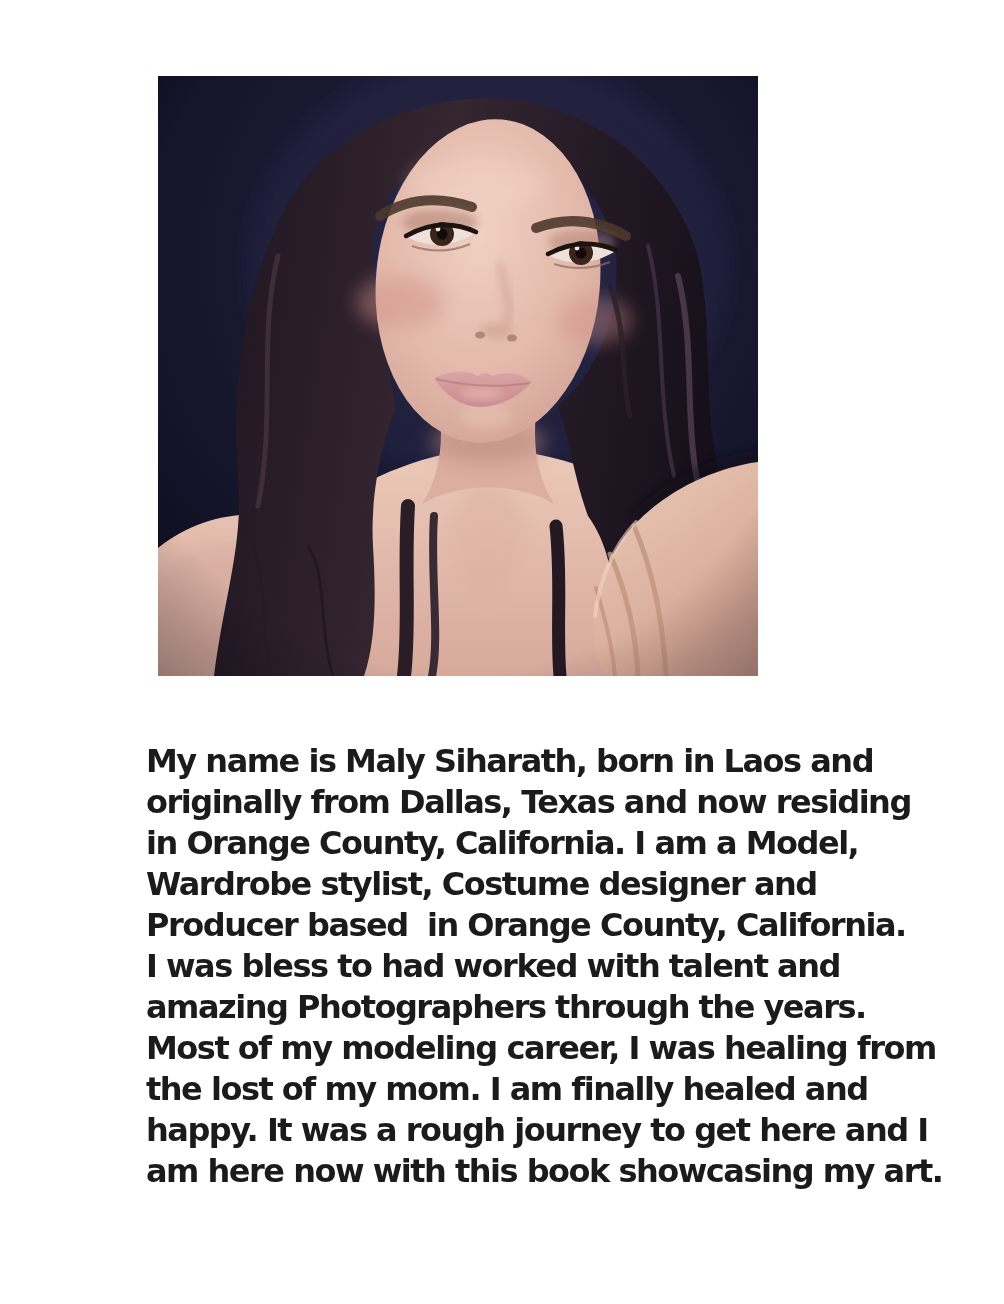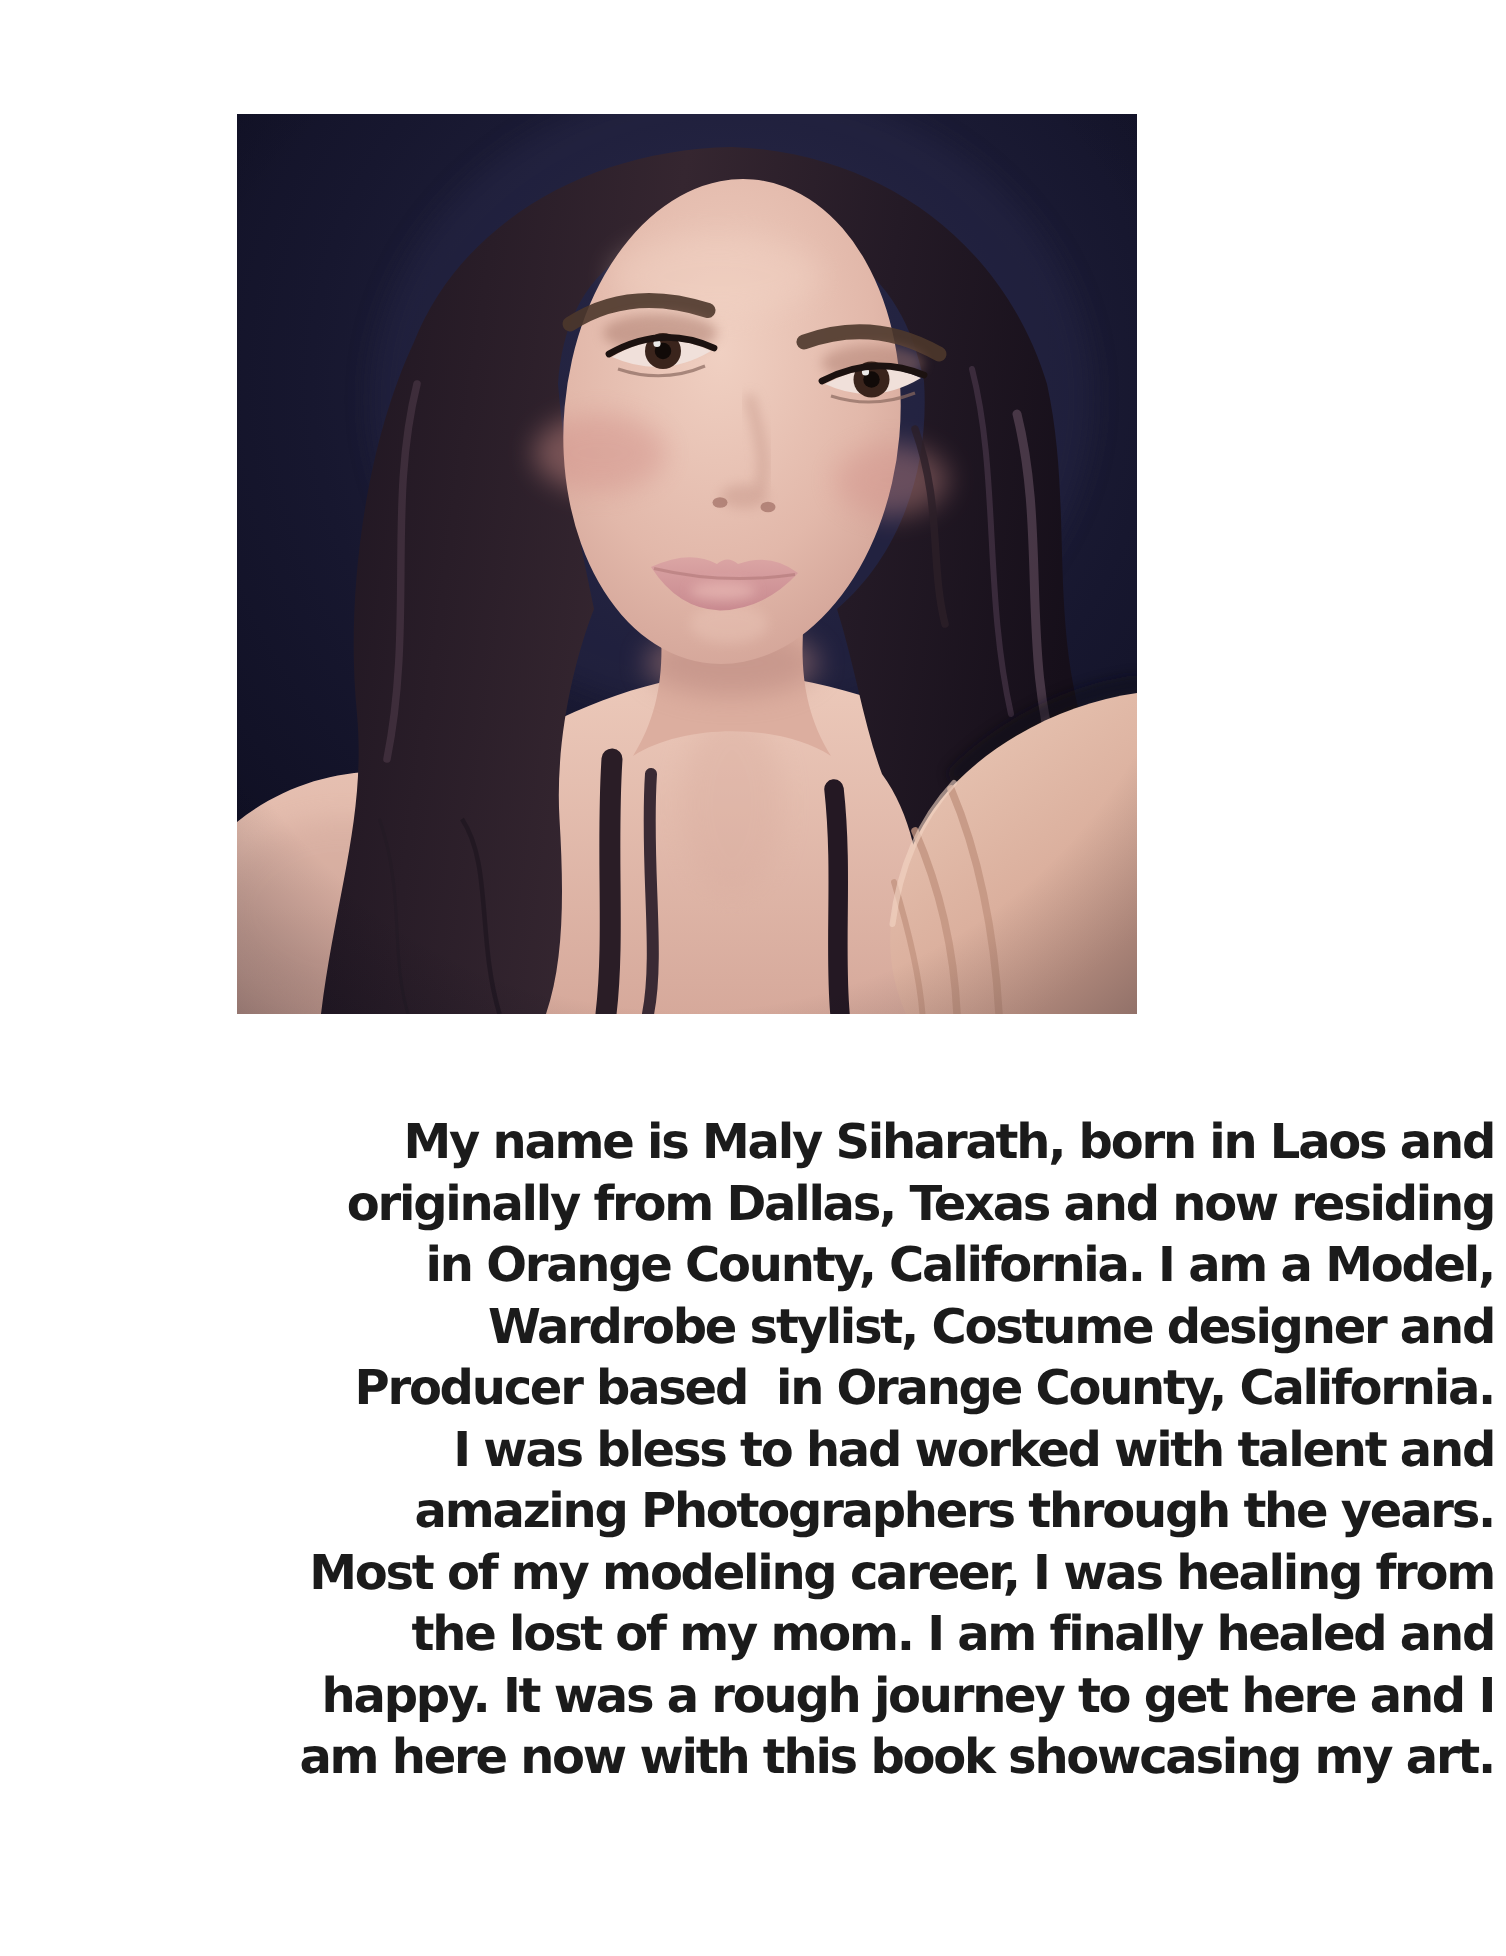--- a/index.html
+++ b/index.html
@@ -2,21 +2,20 @@
 <html><head>
 <meta charset="utf-8">
 <style>
   html,body{margin:0;padding:0;}
   body{font-family:"DejaVu Sans","Liberation Sans",sans-serif;}
   .page{
     position:relative;
     width:1004px;height:1304px;
     background:#ffffff;
     overflow:hidden;
-    text-align:right;
   }
   .photo-frame{
     position:absolute;
     left:158px;top:76px;
     width:600px;height:600px;
     overflow:hidden;
   }
   .photo-frame svg{display:block;width:100%;height:100%;}
   .bio{
     position:absolute;

